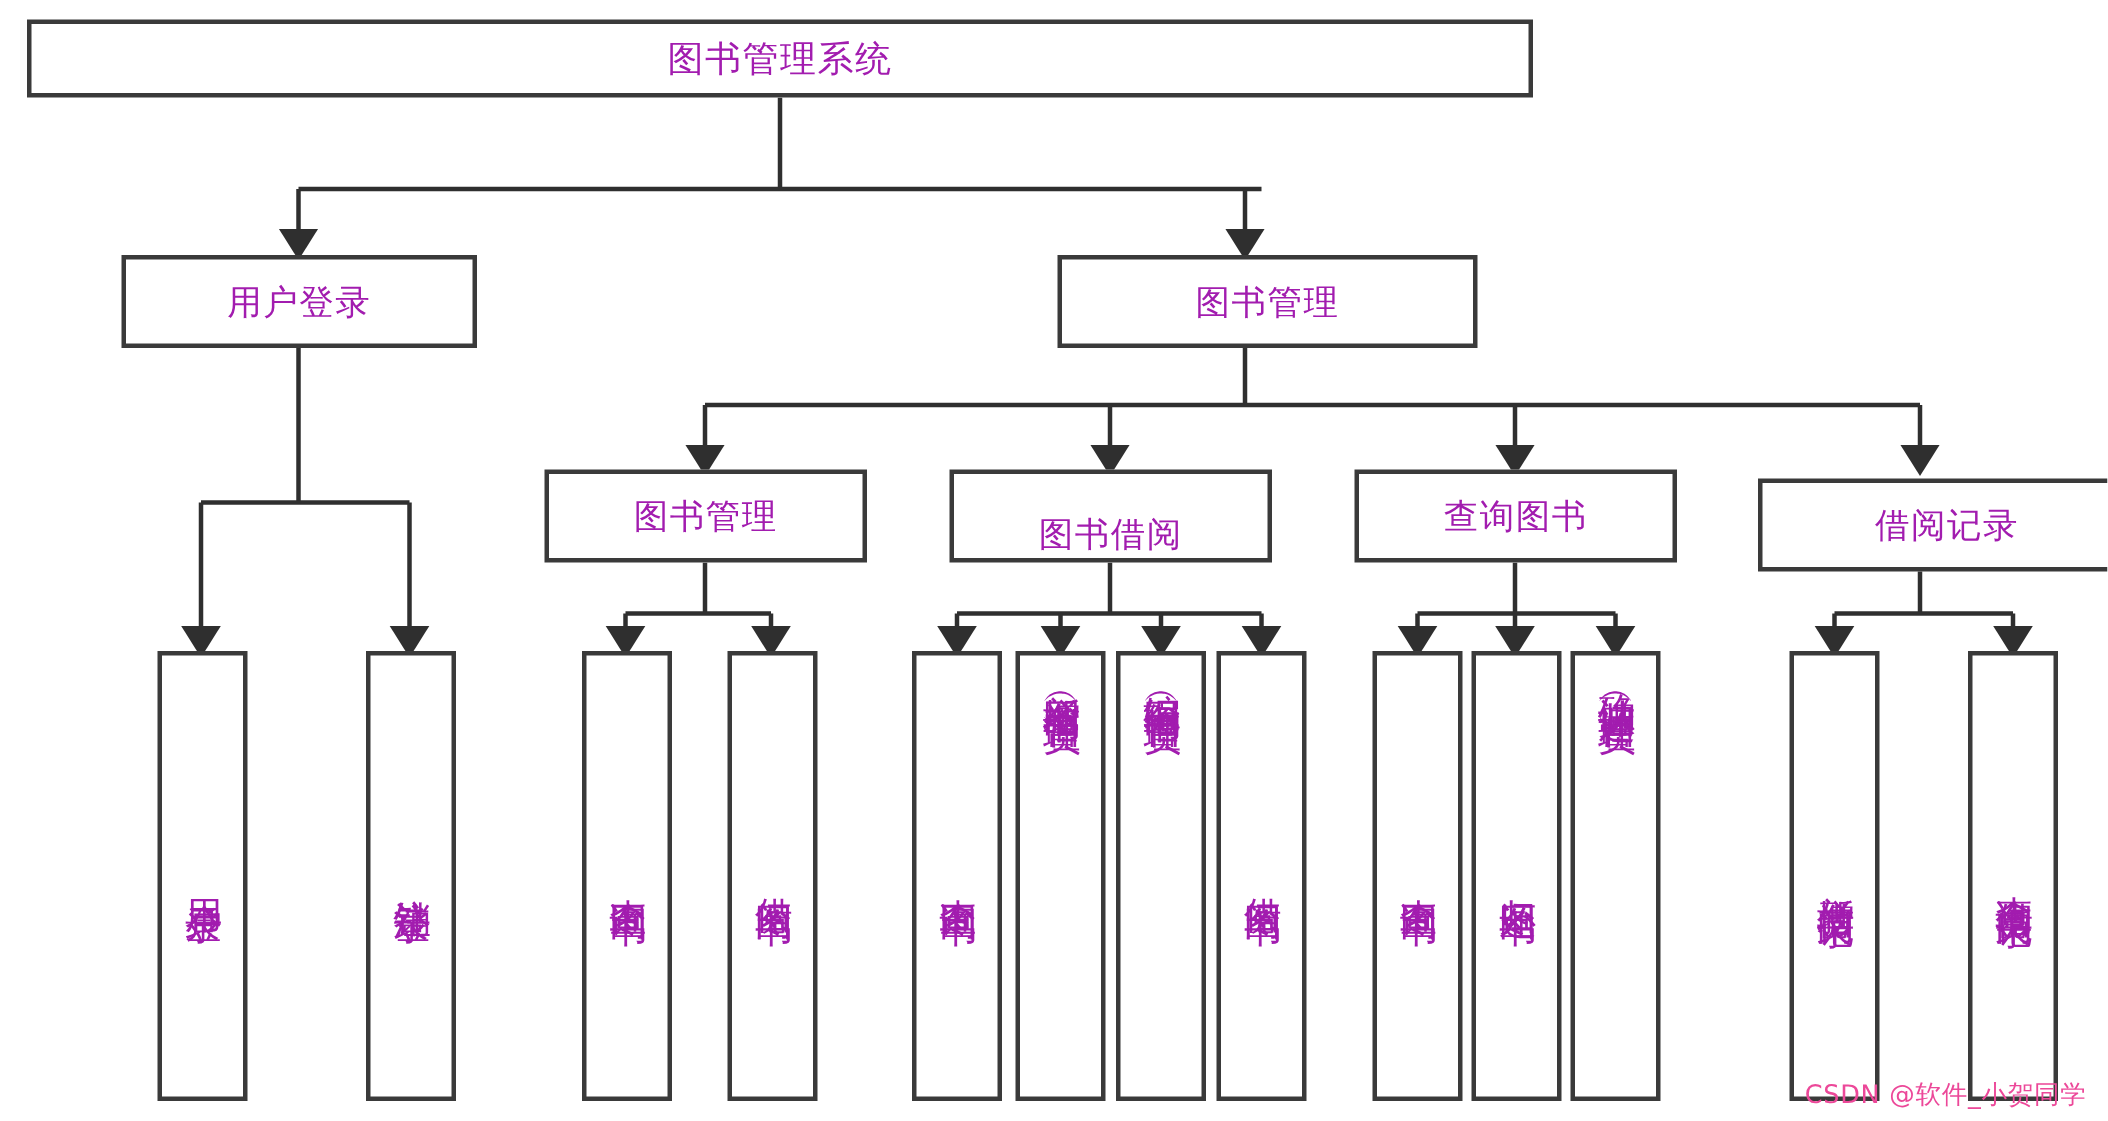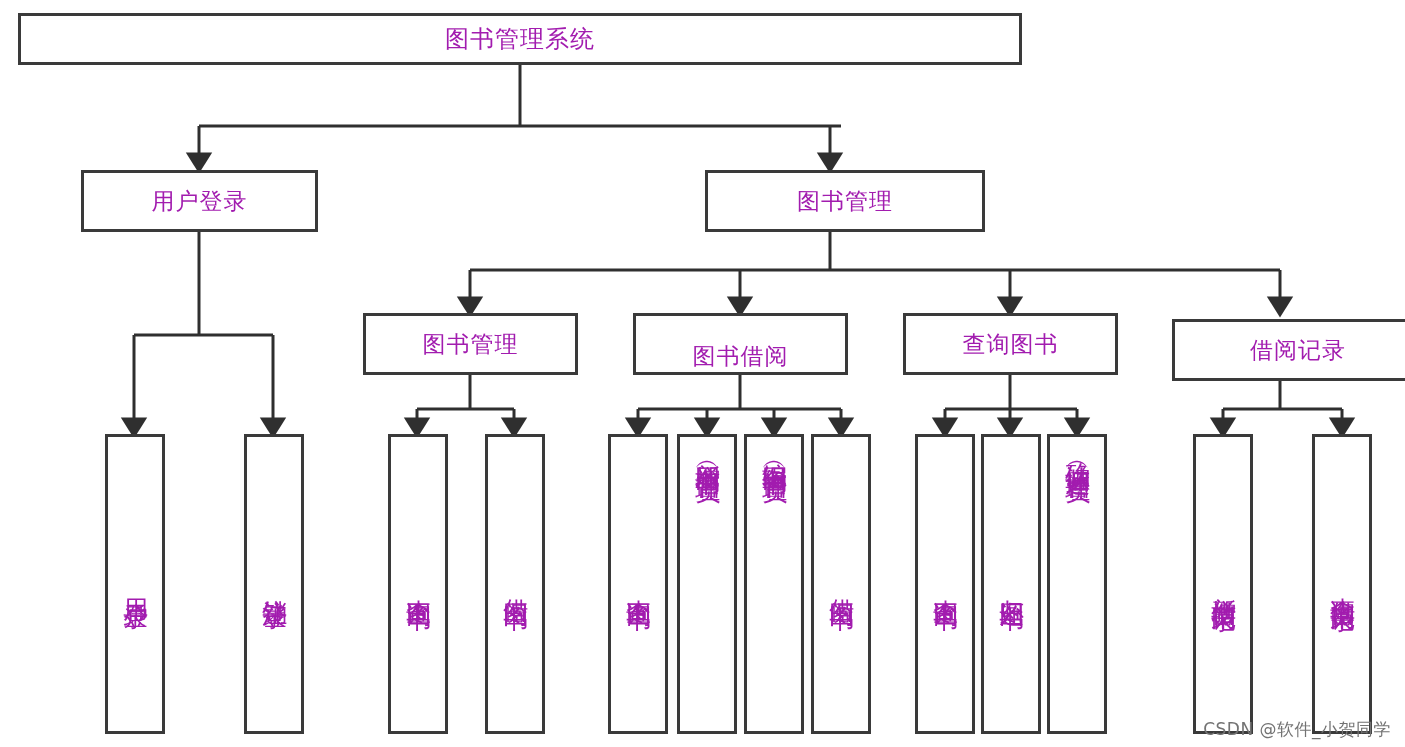--- a/index.html
+++ b/index.html
@@ -55,21 +55,21 @@
     white-space: nowrap;
   }
   .leaf-centered .vtext {
     margin-top: 0;
   }
   .watermark {
     position: absolute;
     right: 14px;
     bottom: 6px;
     font-size: 17px;
-    color: #737373;
+    color: #ec4899;
     letter-spacing: 0.5px;
     white-space: nowrap;
   }
 </style>
 </head>
 <body>
 
 <div id="canvas">
 
   <svg id="wires" viewBox="0 0 1405 747">

